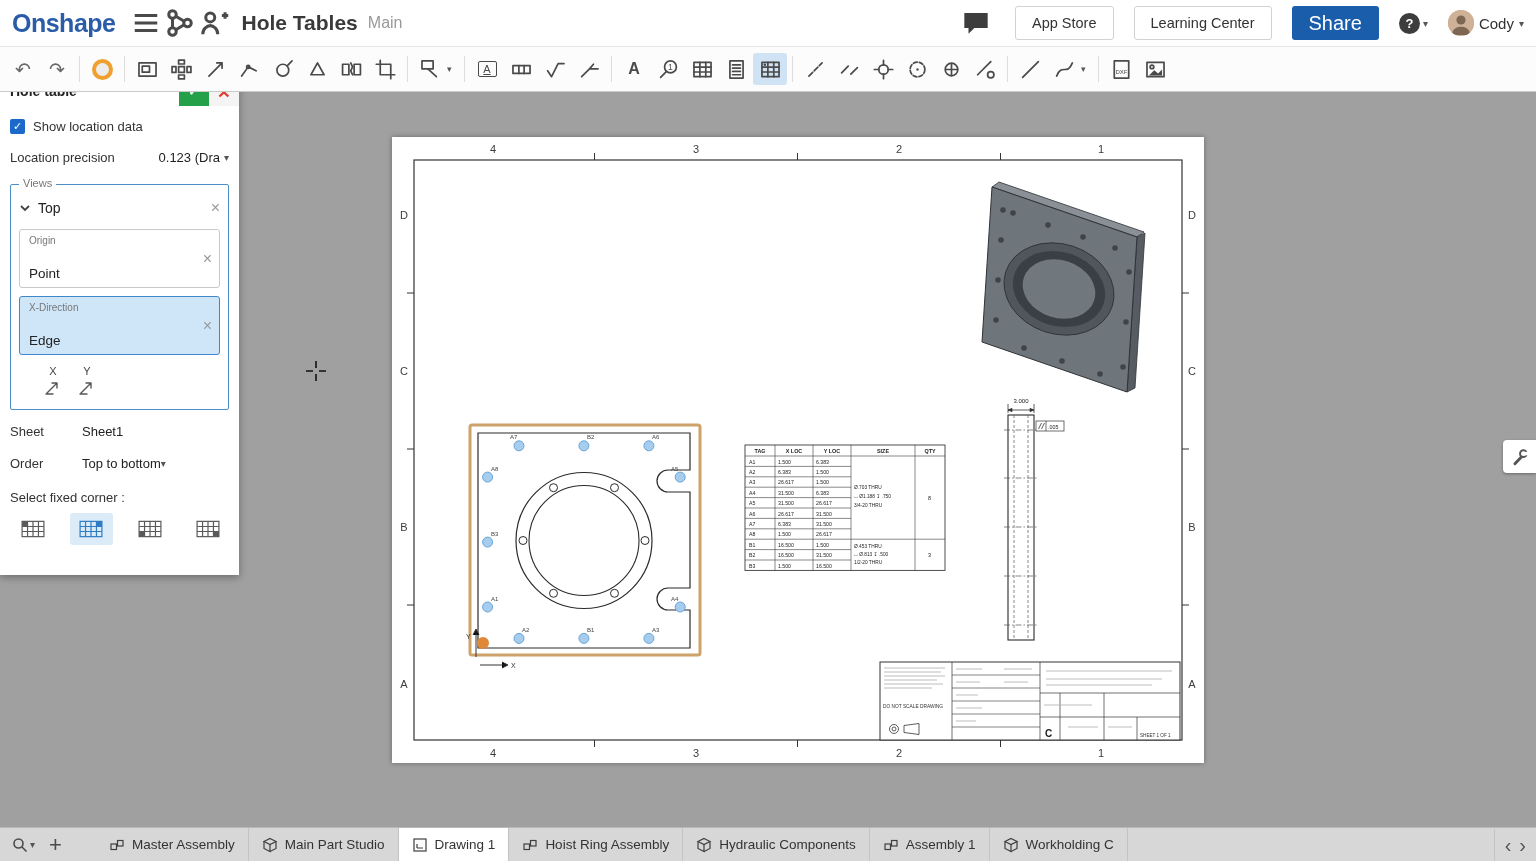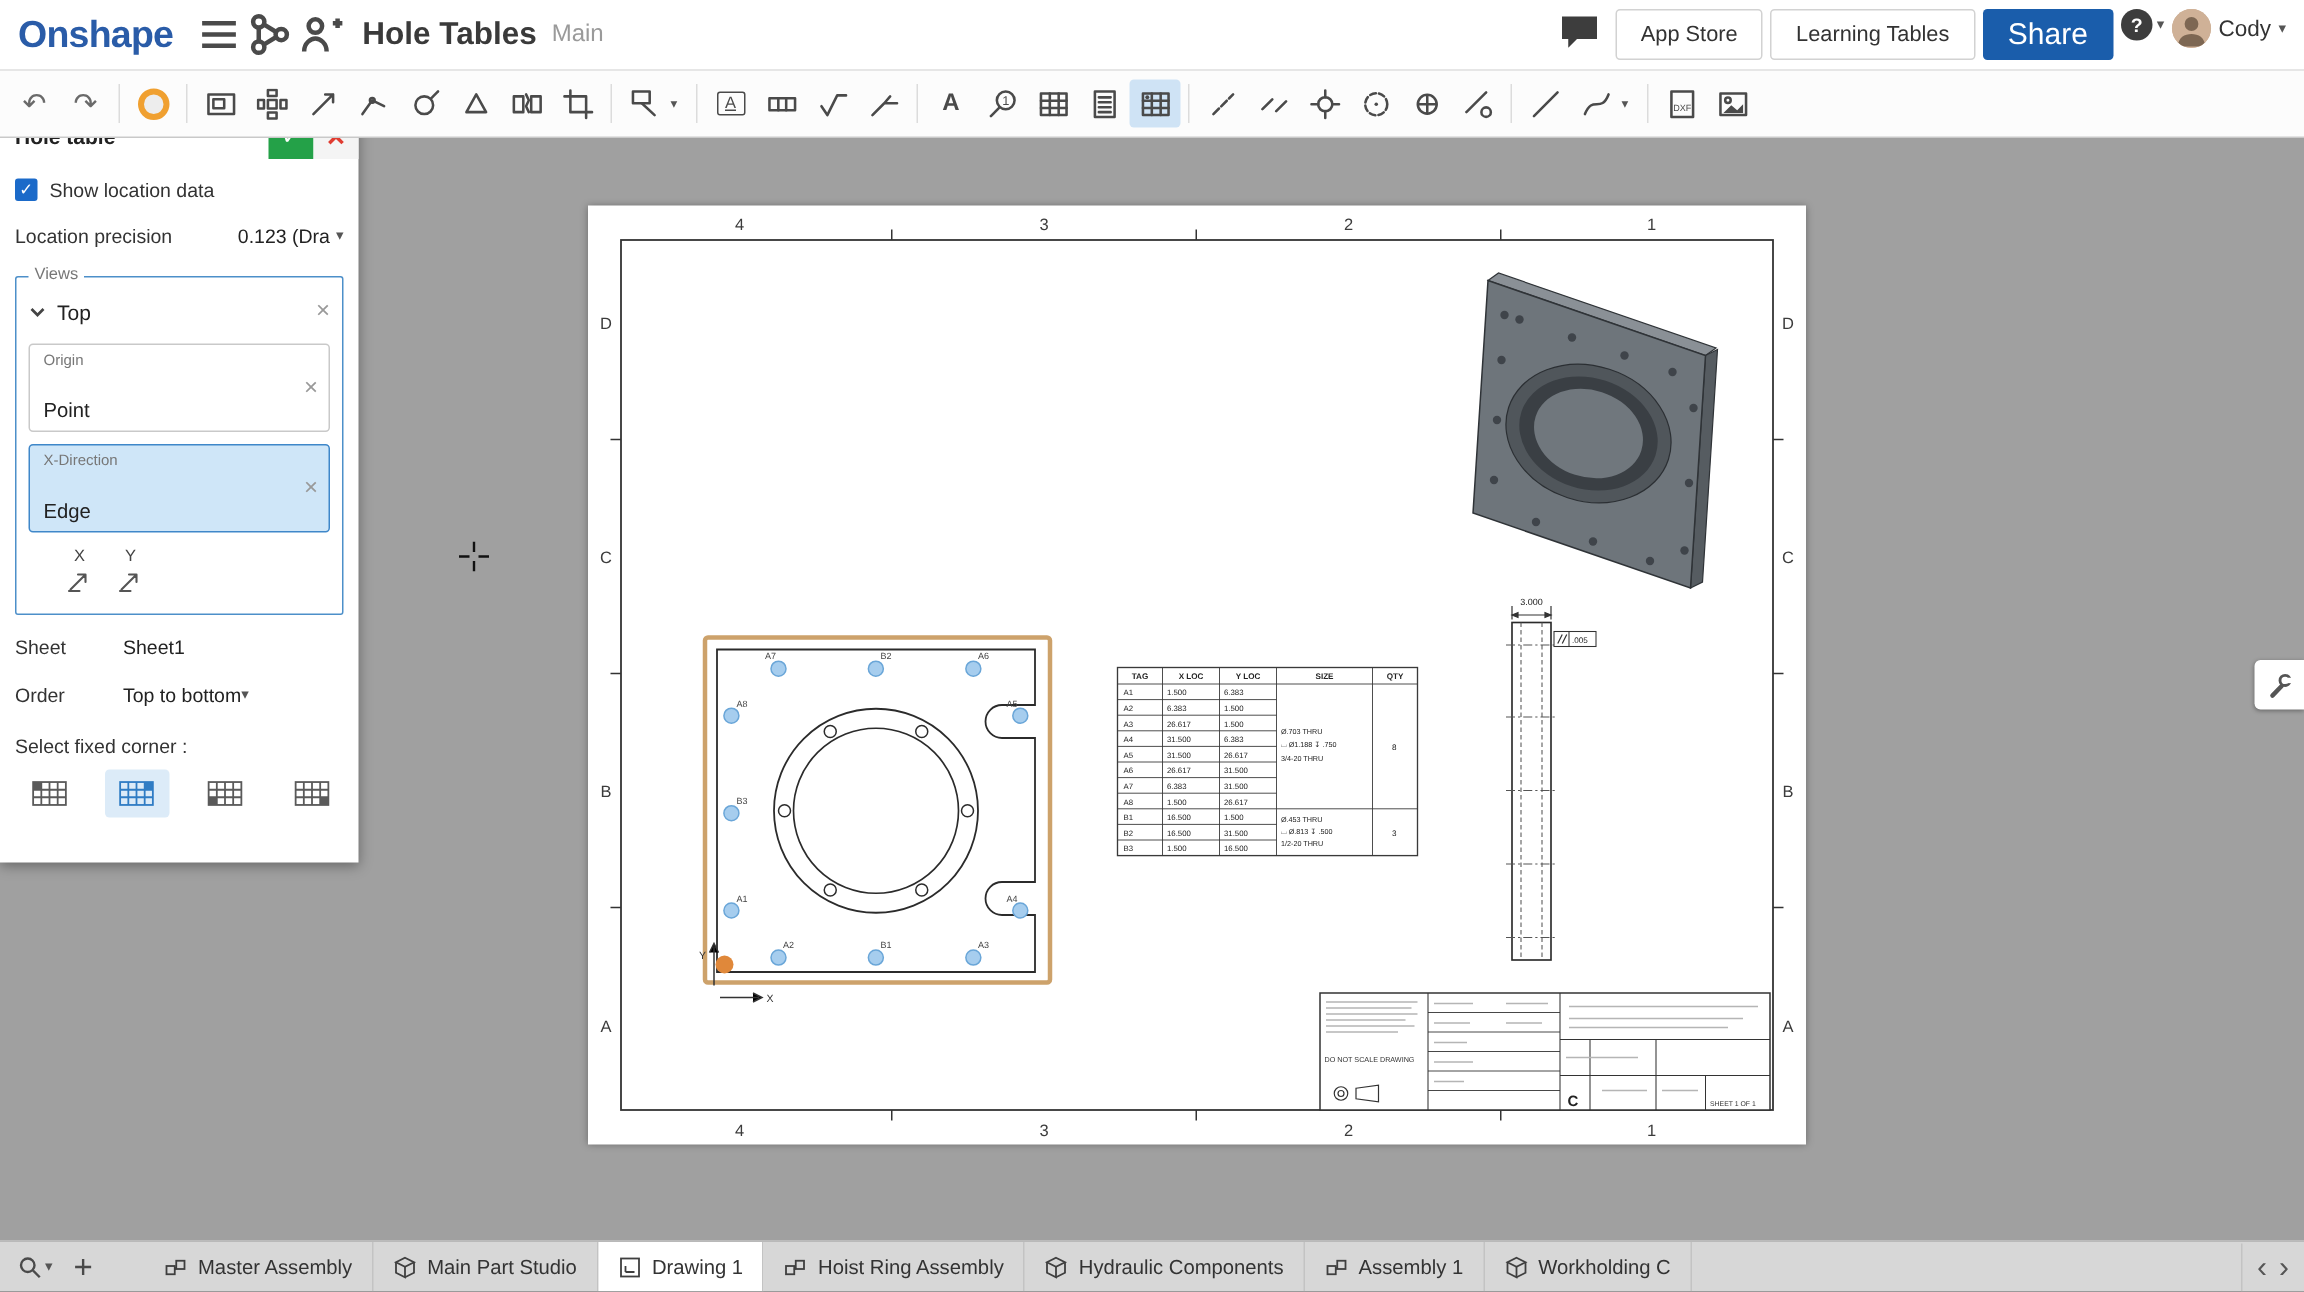--- a/index.html
+++ b/index.html
@@ -8,21 +8,21 @@
        font-family:"Liberation Sans","DejaVu Sans",sans-serif;font-size:13px;color:#333}
 
   
   .header{position:absolute;top:0;left:0;right:0;height:47px;background:#fff;display:flex;
           align-items:center;z-index:40;border-bottom:1px solid #e6e6e6;padding:0 12px}
   .logo{font-size:25px;font-weight:bold;color:#2a5ca8;letter-spacing:-.5px;margin-right:16px}
   .hicon{width:30px;height:30px;display:flex;align-items:center;justify-content:center;cursor:pointer;margin-right:4px}
   .hicon svg{stroke:#4a4a4a;fill:none;stroke-width:1.6}
   .doc-title{font-size:21px;font-weight:bold;color:#3a3a3a;margin-left:8px}
   .workspace{font-size:16px;color:#9a9a9a;margin-left:10px}
-  .hdr-right{margin-left:auto;display:flex;align-items:flex-start;gap:5px}
+  .hdr-right{margin-left:auto;display:flex;align-items:center;gap:20px}
   .btn-outline{height:34px;padding:0 16px;border:1px solid #d2d2d2;border-radius:3px;background:#fff;
                font-size:14.5px;color:#333;display:flex;align-items:center;cursor:pointer}
   .btn-share{height:34px;padding:0 17px;background:#1a5dab;color:#fff;border-radius:3px;font-size:20px;
              display:flex;align-items:center;cursor:pointer;border:none}
   .help-wrap{display:flex;align-items:center;gap:3px;cursor:pointer}
   .help-circle{width:21px;height:21px;border-radius:50%;background:#3d3d3d;color:#fff;font-size:13px;
                font-weight:bold;display:flex;align-items:center;justify-content:center}
   .caret{font-size:10px;color:#555}
   .user-wrap{display:flex;align-items:center;gap:5px;cursor:pointer}
   .avatar{width:26px;height:26px;border-radius:50%;overflow:hidden;background:#cfb197}
@@ -144,21 +144,21 @@
     <span class="doc-title">Hole Tables</span>
     <span class="workspace">Main</span>
 
     <div class="hdr-right">
       <span class="hicon">
         <svg viewBox="0 0 18 18">
             <path d="M2 3 h14 v9 h-8 l-3.5 3.5 v-3.5 h-2.5 z" fill="#3d3d3d" stroke="none"></path>
           </svg>
       </span>
       <button class="btn-outline">App Store</button>
-      <button class="btn-outline">Learning Tables</button>
+      <button class="btn-outline">Learning Center</button>
       <button class="btn-share">Share</button>
       <span class="help-wrap">
         <span class="help-circle">?</span>
         <span class="caret">▾</span>
       </span>
       <span class="user-wrap">
         <span class="avatar">
           <svg viewBox="0 0 26 26">
               <rect width="26" height="26" fill="#cfb197"></rect>
               <circle cx="13" cy="10" r="4.6" fill="#7d6753"></circle>

